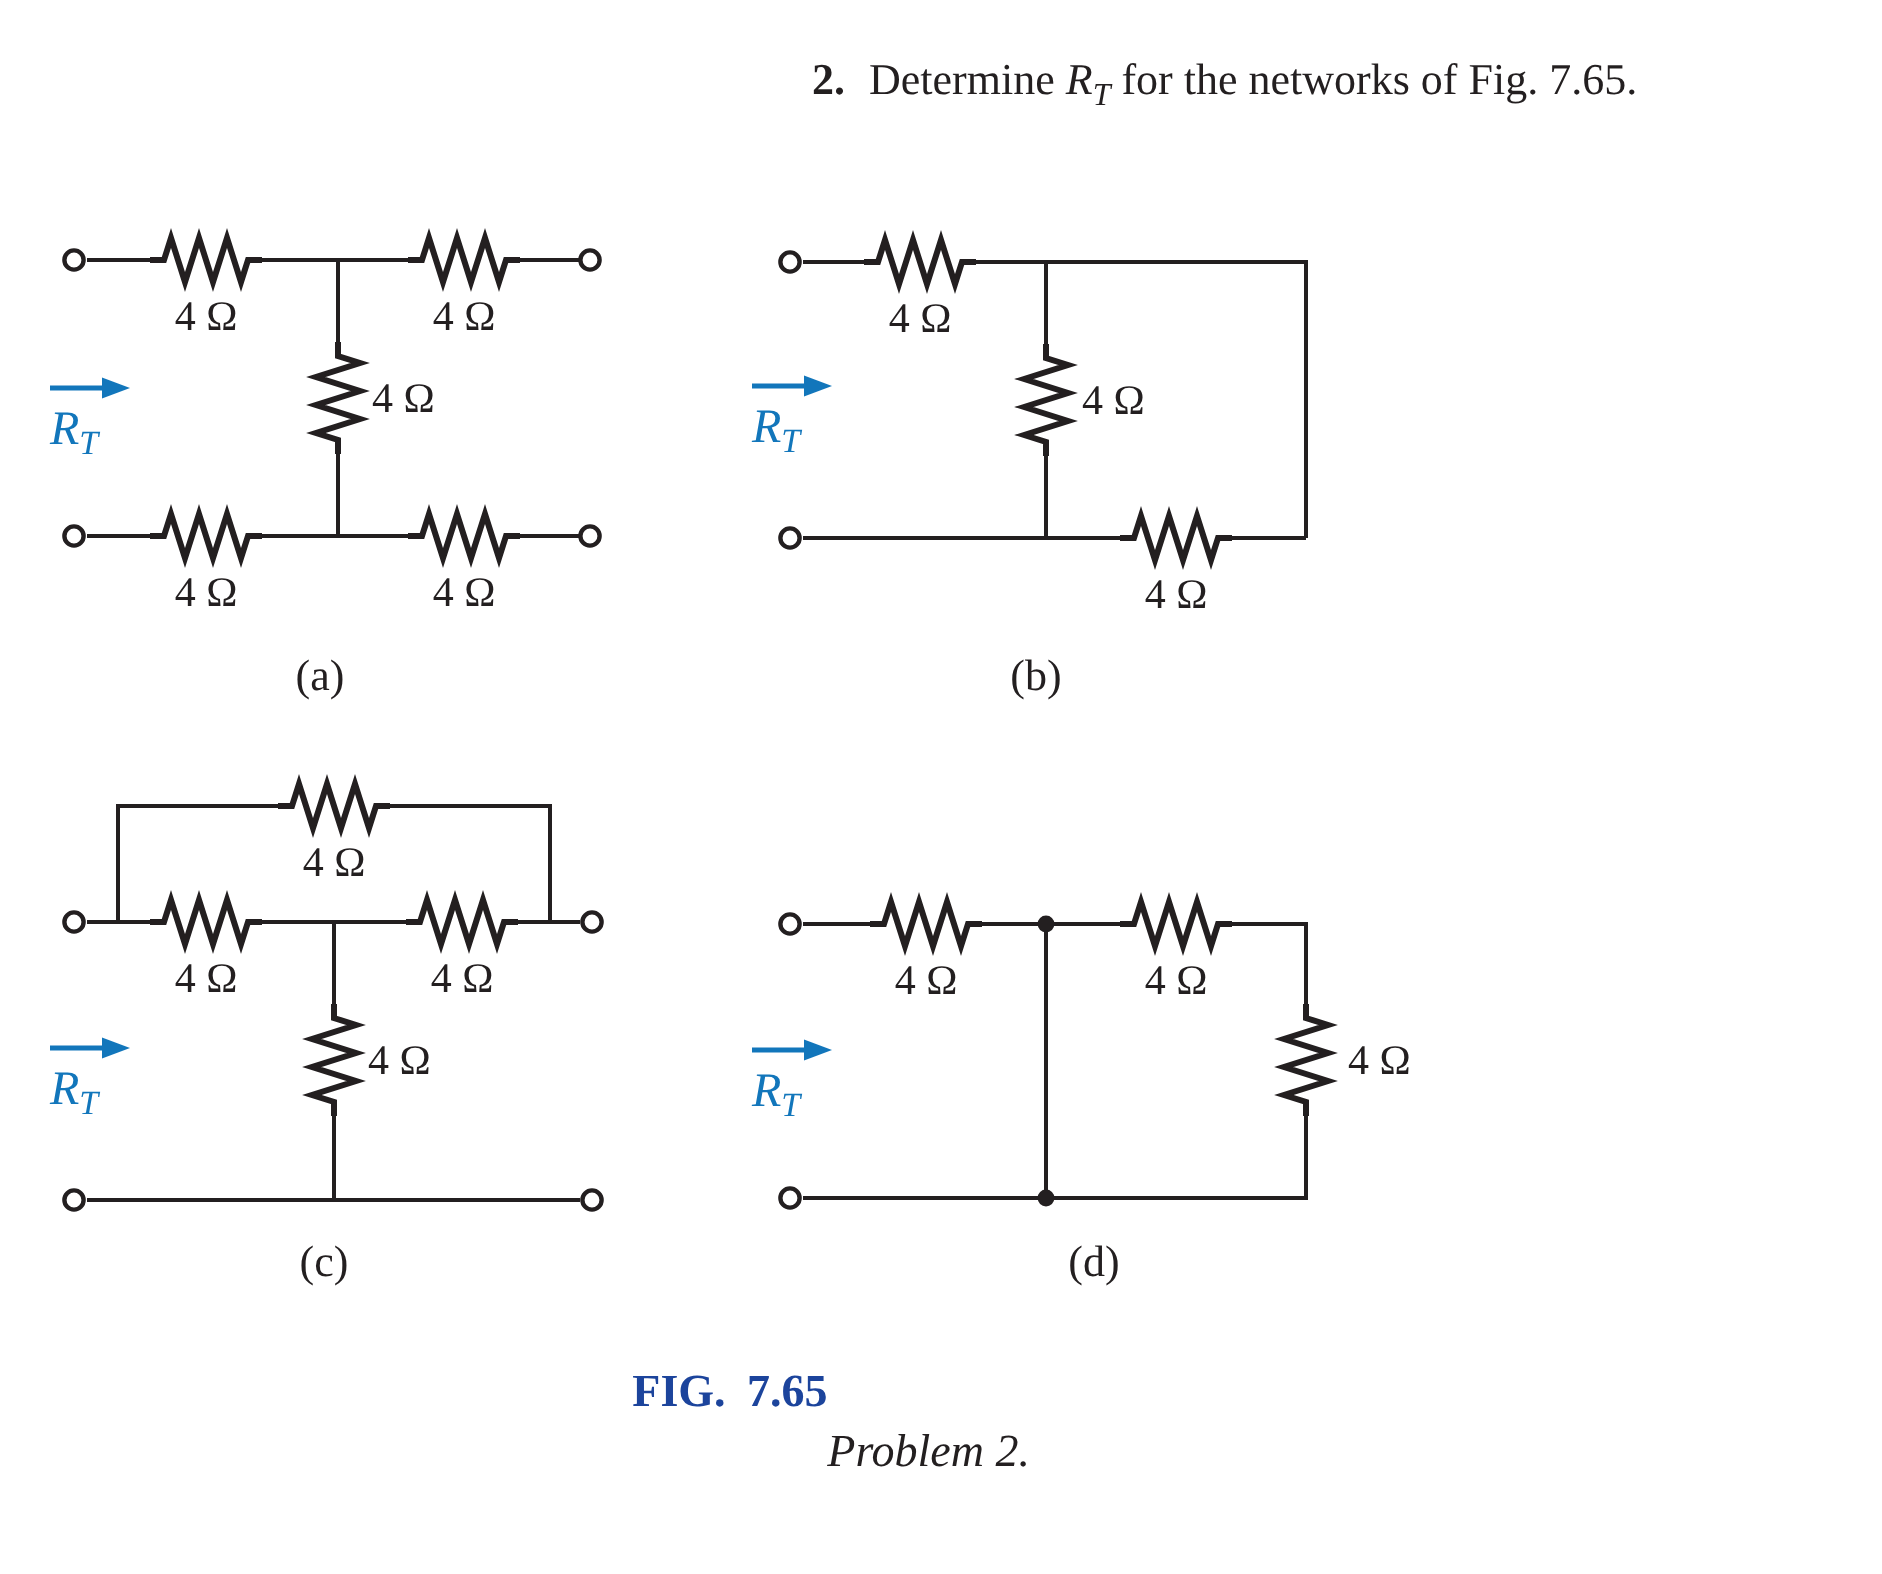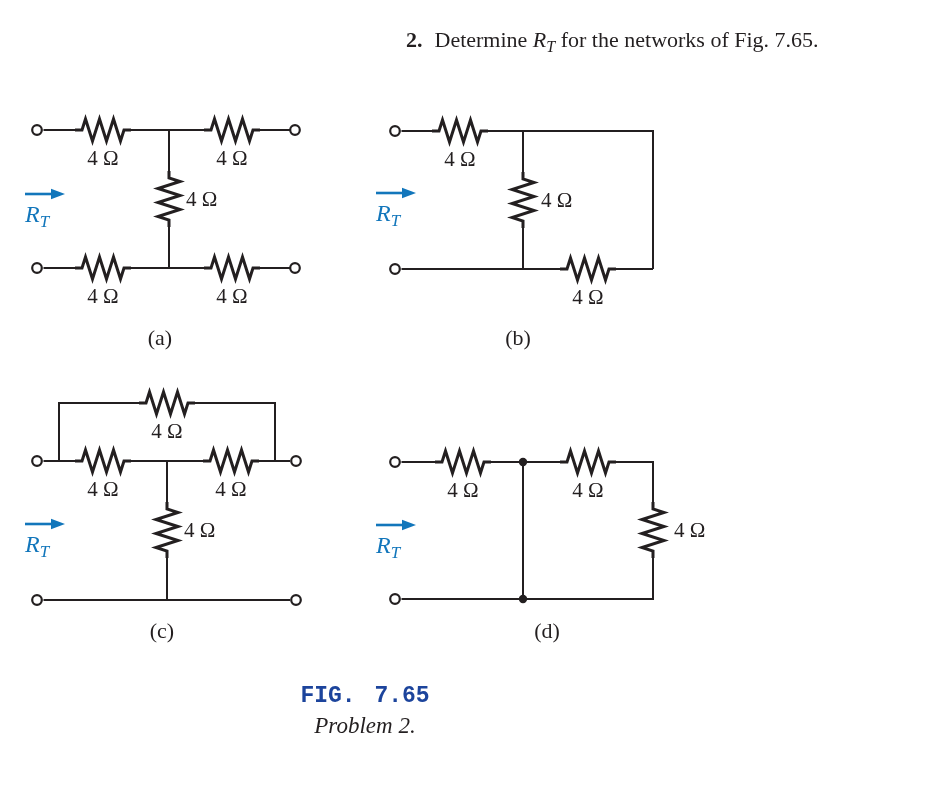--- a/index.html
+++ b/index.html
@@ -39,32 +39,33 @@
   .rt-head { fill: var(--accent-blue); stroke: none; }
   .rt-text { font-family: "Liberation Serif", serif; font-style: italic; font-size: 24px; fill: var(--accent-blue); }
   .rt-sub  { font-size: 17px; }
 
   .caption {
     position: absolute;
     left: 215px; top: 683px; width: 300px;
     text-align: center;
   }
   .caption .fig {
-    font-family: Liberation Mono, monospace;
+    font-family: Liberation Serif, serif;
     font-weight: bold;
     font-size: 23px;
     color: var(--caption-navy);
     word-spacing: 5px;
   }
   .caption .prob {
     font-family: "Liberation Serif", serif;
     font-style: italic;
     font-size: 23px;
     color: var(--ink);
     margin-top: 4px;
+    text-align: right;
   }
 </style>
 </head>
 <body>
 
 <div class="problem-line">
   <span class="num">2.</span><span>Determine</span>
   <span><i>R</i><sub>T</sub></span>
   <span>for the networks of Fig. 7.65.</span>
 </div>

